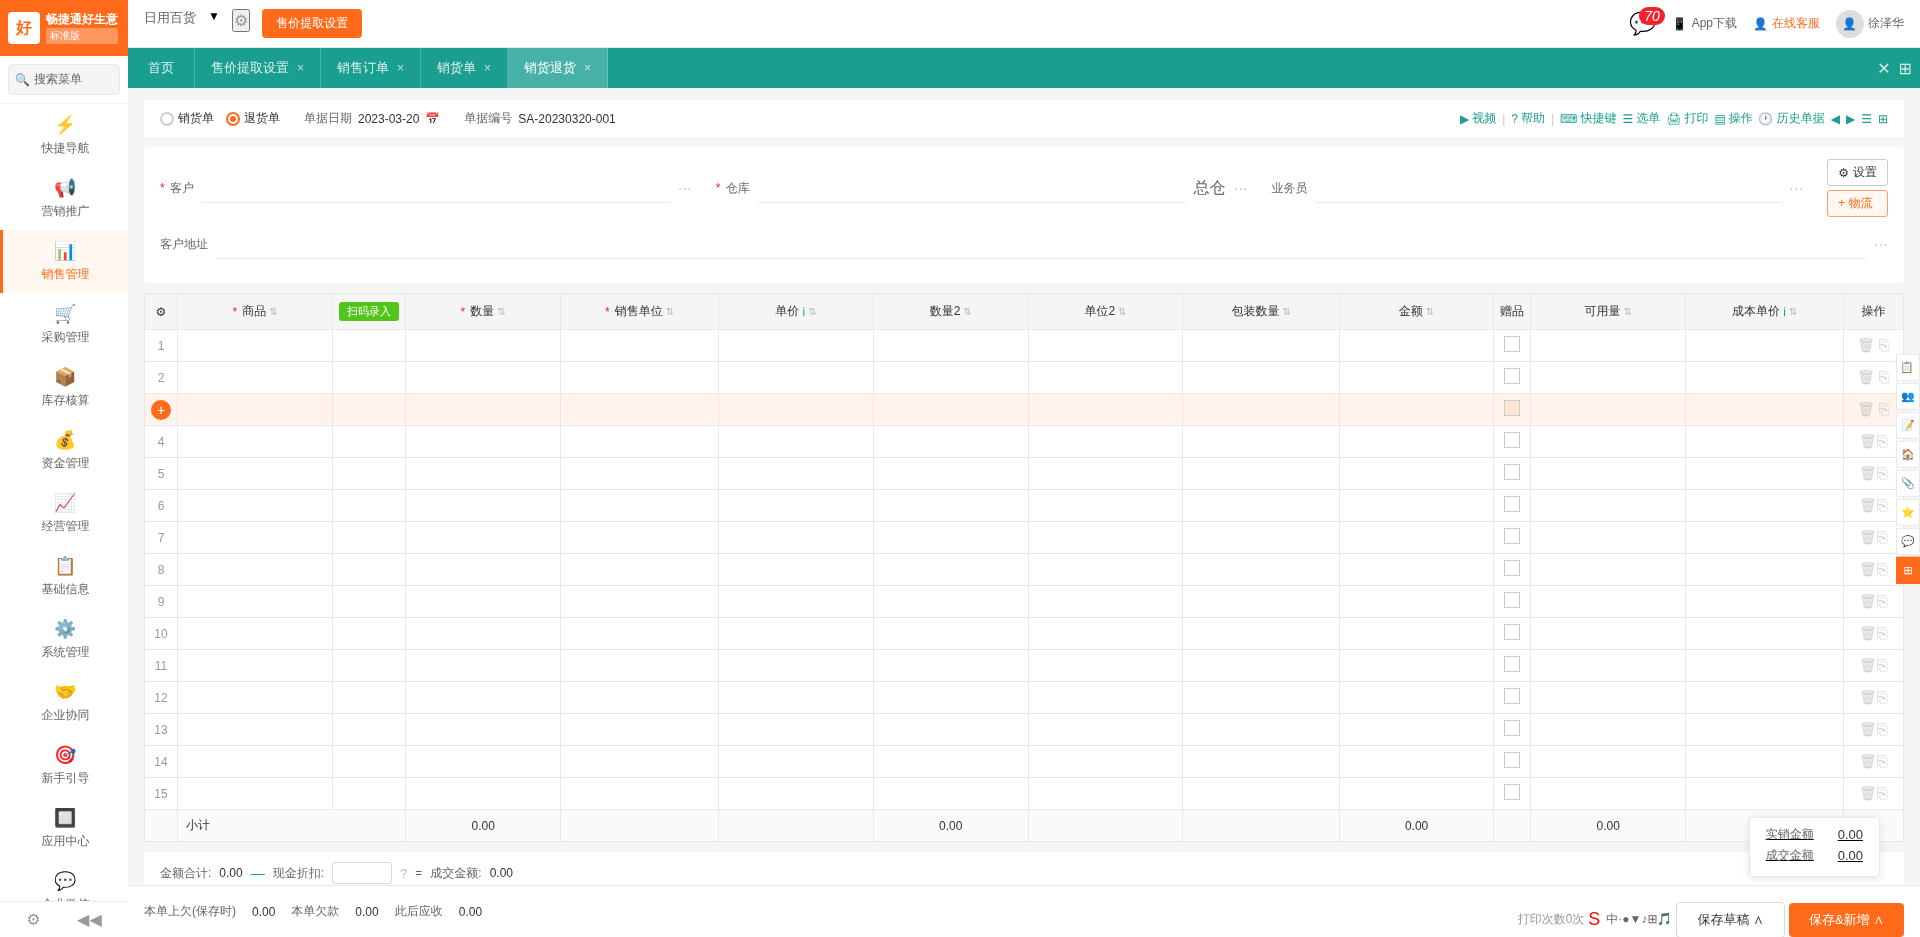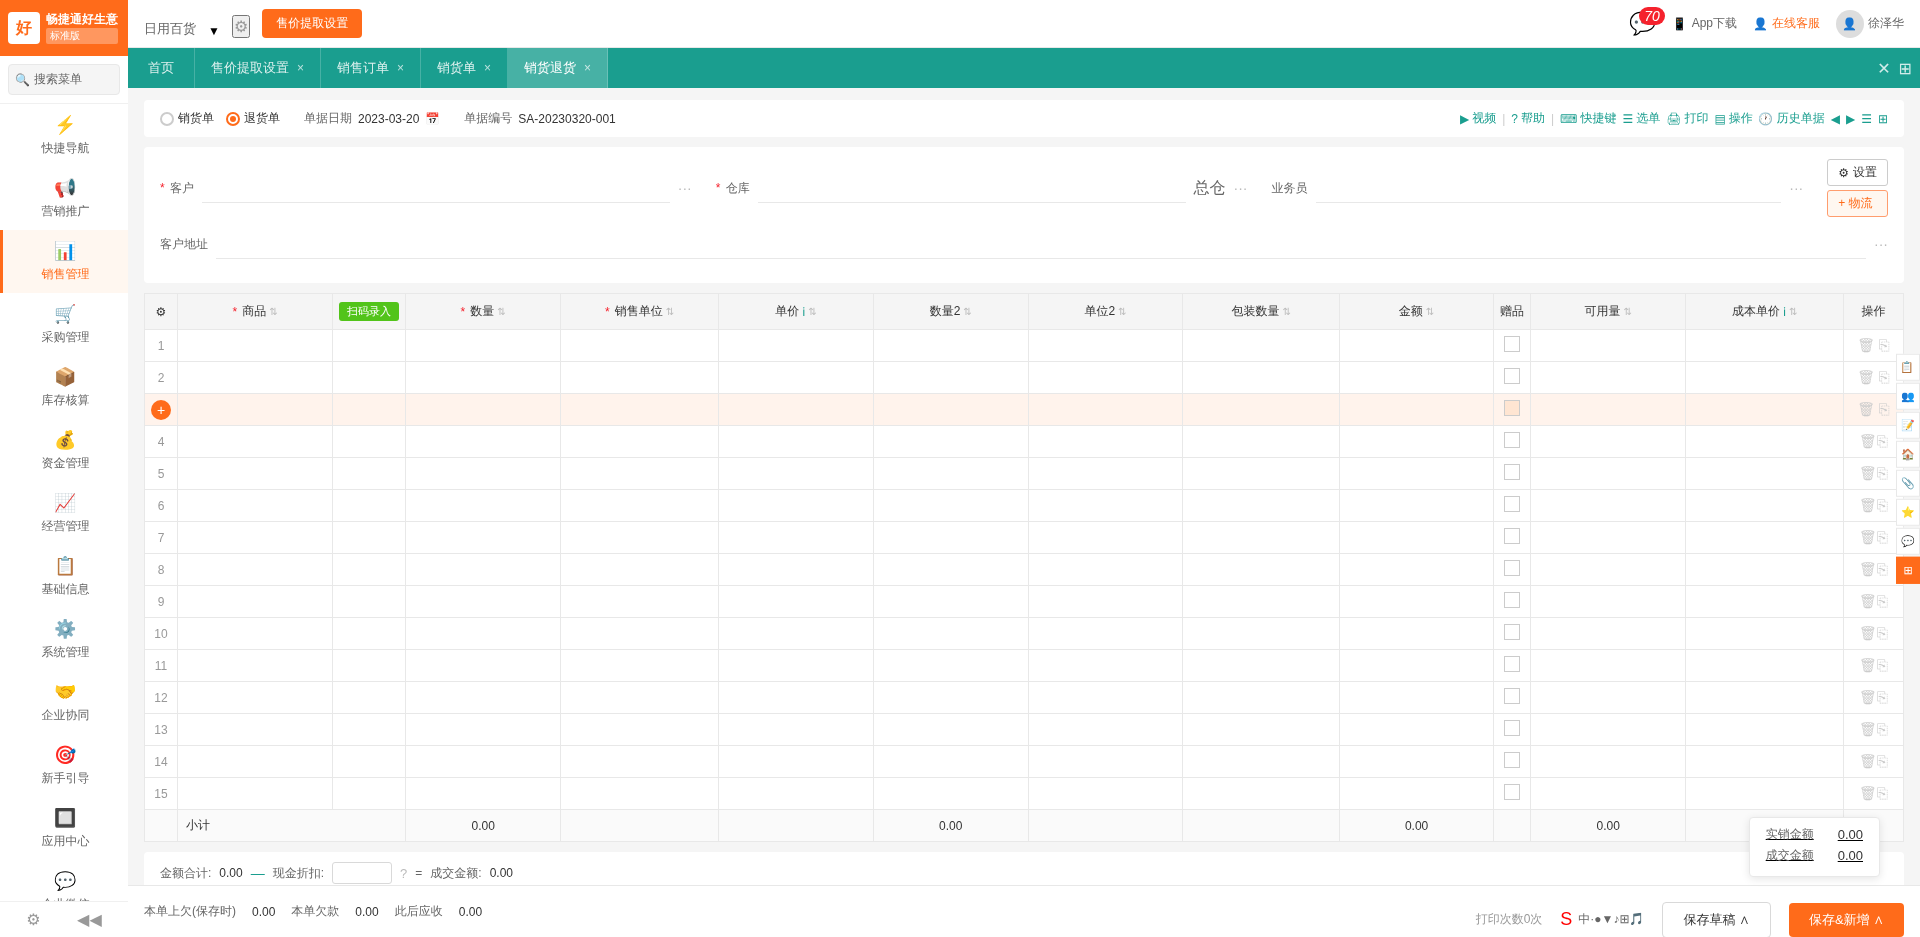--- a/index.html
+++ b/index.html
@@ -62,21 +62,21 @@
 
     
     .top-header {
       background: #fff;
       height: 48px;
       display: flex; align-items: center; justify-content: space-between;
       padding: 0 16px;
       border-bottom: 1px solid #e8e8e8;
       flex-shrink: 0;
     }
-    .header-left { display: flex; align-items: flex-end; gap: 12px; }
+    .header-left { display: flex; align-items: flex-start; gap: 12px; }
     .header-breadcrumb { color: #666; font-size: 13px; }
     .header-settings-btn { color: #999; font-size: 16px; cursor: pointer; }
     .header-trial-btn {
       background: #ff6b1a; color: #fff; border: none; border-radius: 4px;
       padding: 6px 14px; cursor: pointer; font-size: 12px;
     }
     .header-right { display: flex; align-items: center; gap: 16px; }
     .header-msg { position: relative; cursor: pointer; color: #666; font-size: 22px; }
     .msg-badge {
       position: absolute; top: -4px; right: -8px;
@@ -210,21 +210,21 @@
     .bottom-bar {
       background: #fff;
       border-top: 1px solid #e8e8e8;
       height: 52px;
       display: flex; align-items: center; justify-content: space-between;
       padding: 0 16px;
       flex-shrink: 0;
     }
     .bottom-info { display: flex; align-items: center; gap: 16px; color: #666; font-size: 12px; }
     .bottom-num { color: #333; font-weight: 500; }
-    .bottom-right { display: flex; align-items: center; gap: 18px; margin-top: 16px; }
+    .bottom-right { display: flex; align-items: center; gap: 4px; margin-top: 16px; }
     .bottom-print-info { color: #999; font-size: 12px; }
     .save-draft-btn {
       background: #fff; border: 1px solid #d9d9d9; color: #333;
       border-radius: 4px; padding: 8px 20px; font-size: 13px; cursor: pointer;
       display: flex; align-items: center; gap: 4px;
     }
     .save-new-btn {
       background: #ff6b1a; border: none; color: #fff;
       border-radius: 4px; padding: 8px 20px; font-size: 13px; cursor: pointer;
     }

